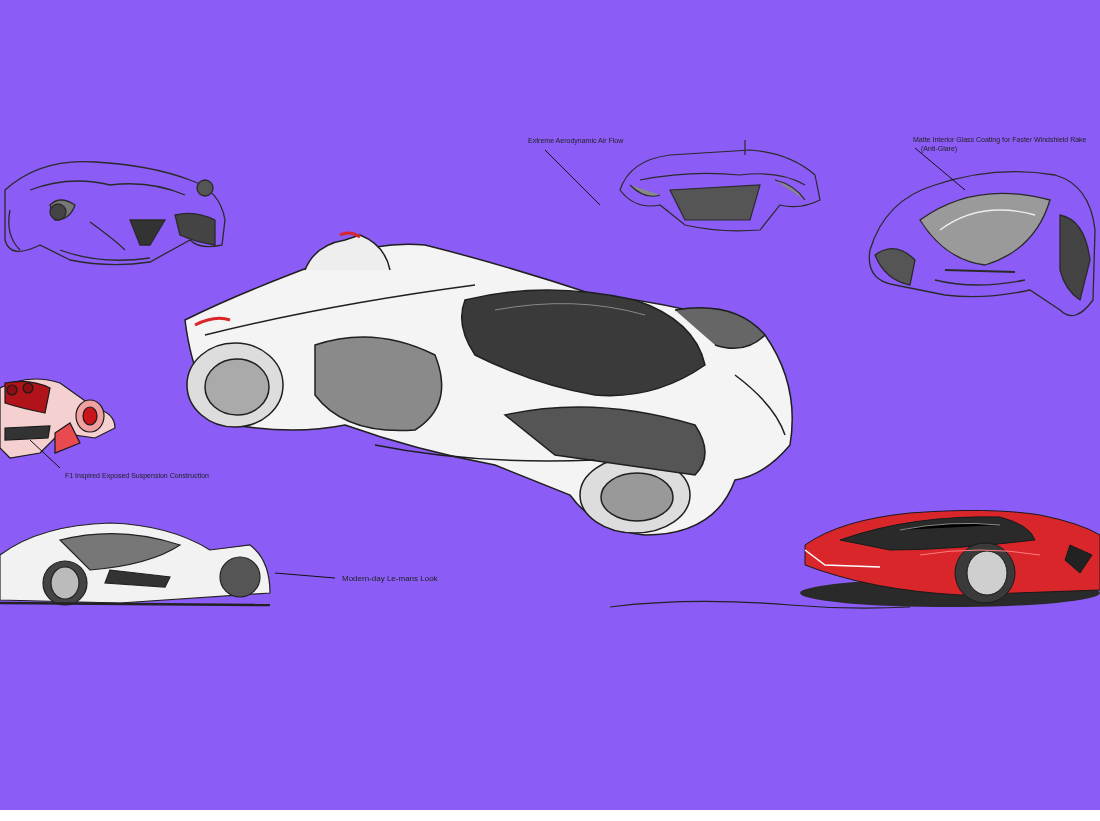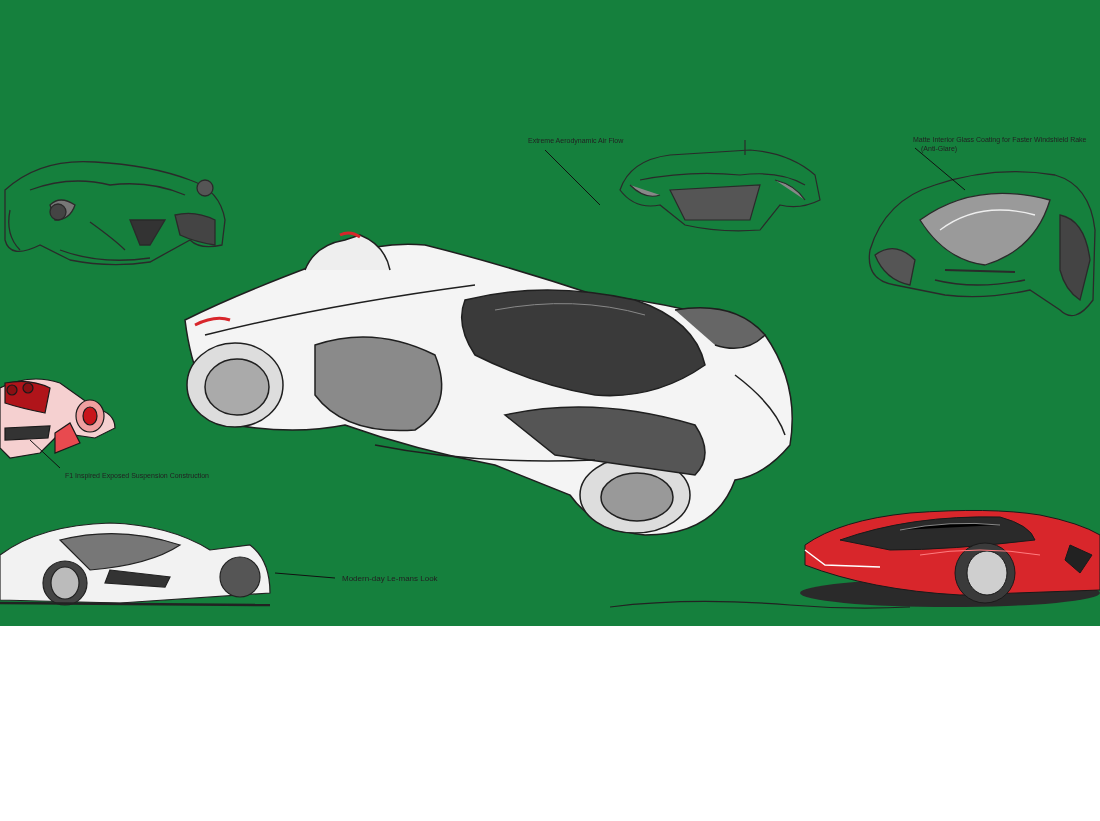--- a/index.html
+++ b/index.html
@@ -1,18 +1,18 @@
 <!DOCTYPE html>
 <html><head>
 <meta charset="utf-8">
 <style>
   html, body { margin: 0; padding: 0; background: #ffffff; }
   body { width: 1100px; height: 821px; position: relative; overflow: hidden;
          font-family: "Liberation Sans", sans-serif; }
-  .sheet { position: absolute; left: 0; top: 0; width: 1100px; height: 626px; background: #15803d; }
+  .sheet { position: absolute; left: 0; top: 0; width: 1100px; height: 810px; background: #8b5cf6; }
   .sketch { position: absolute; }
   .sketch svg { display: block; }
   .note { position: absolute; font-size: 7px; color: #222; white-space: nowrap; line-height: 9px; }
   .note-lg { font-size: 8px; }
   .leader { position: absolute; }
 </style>
 </head>
 <body>
 
 <div class="sheet">

